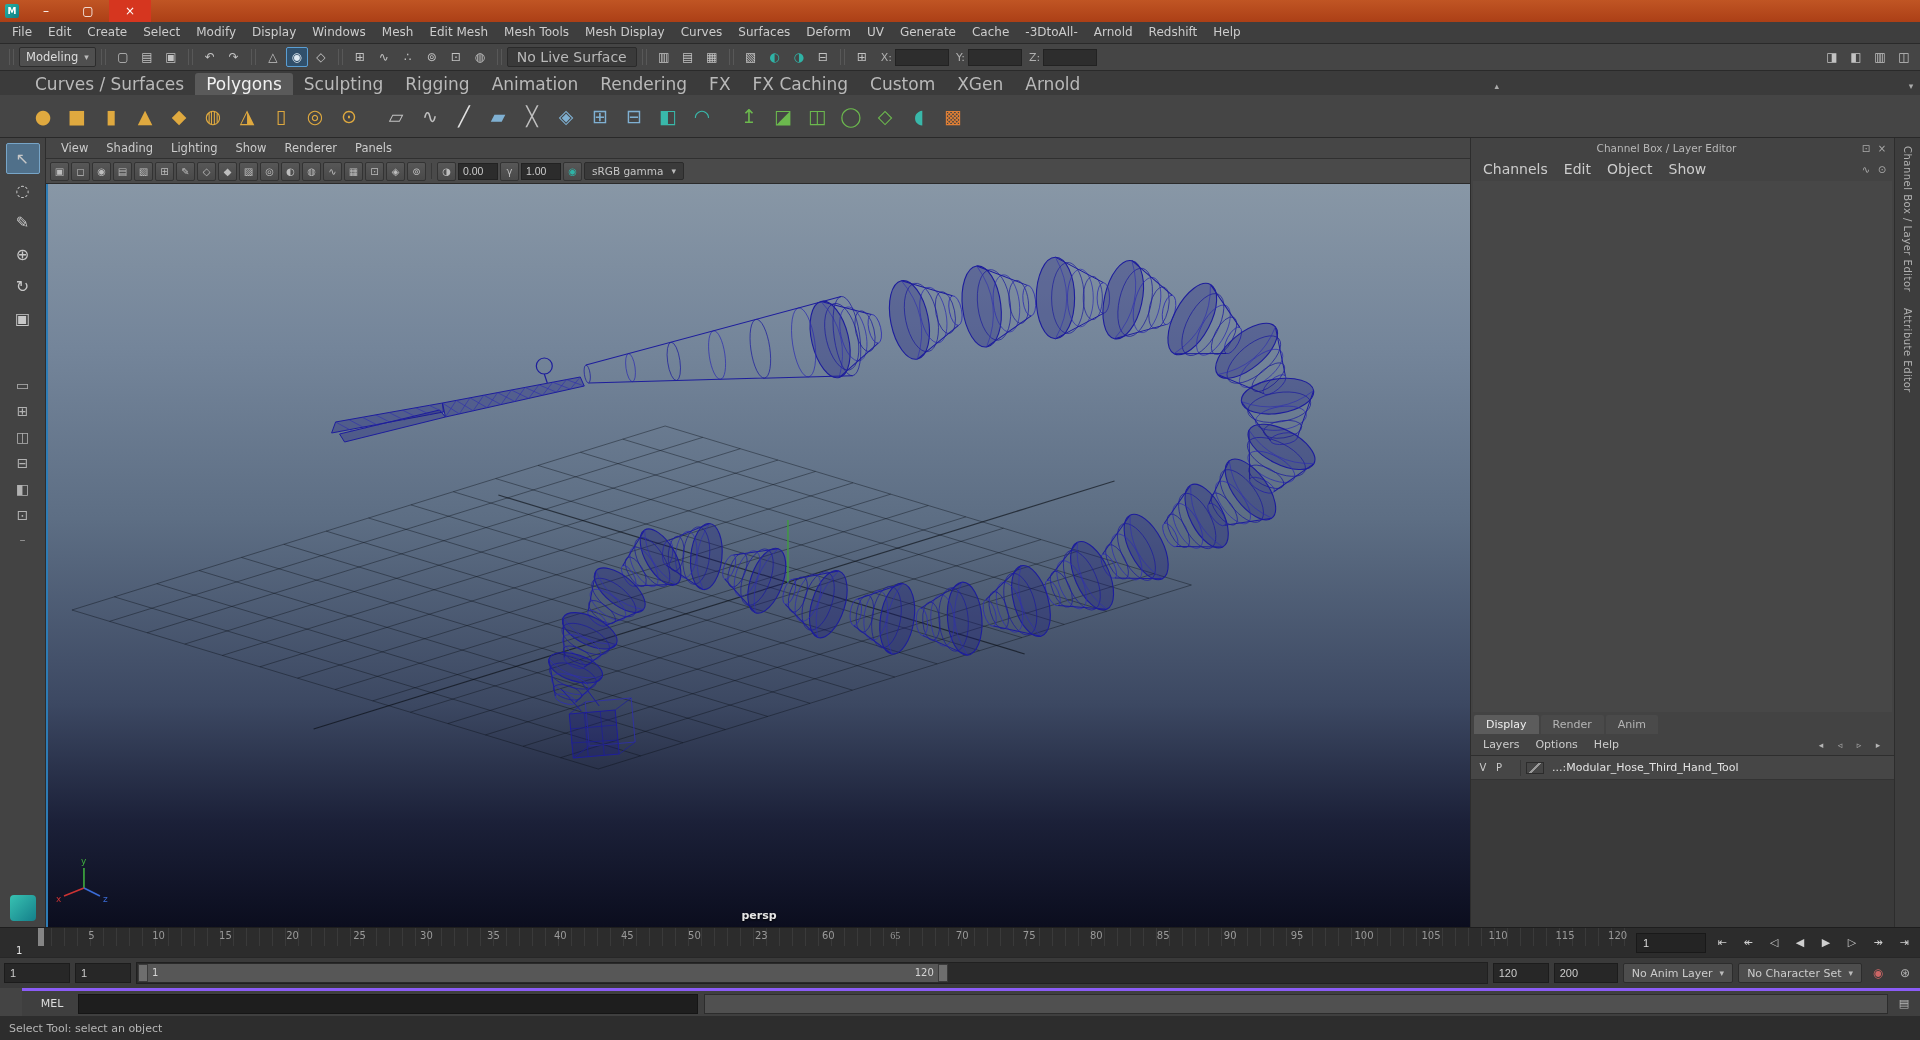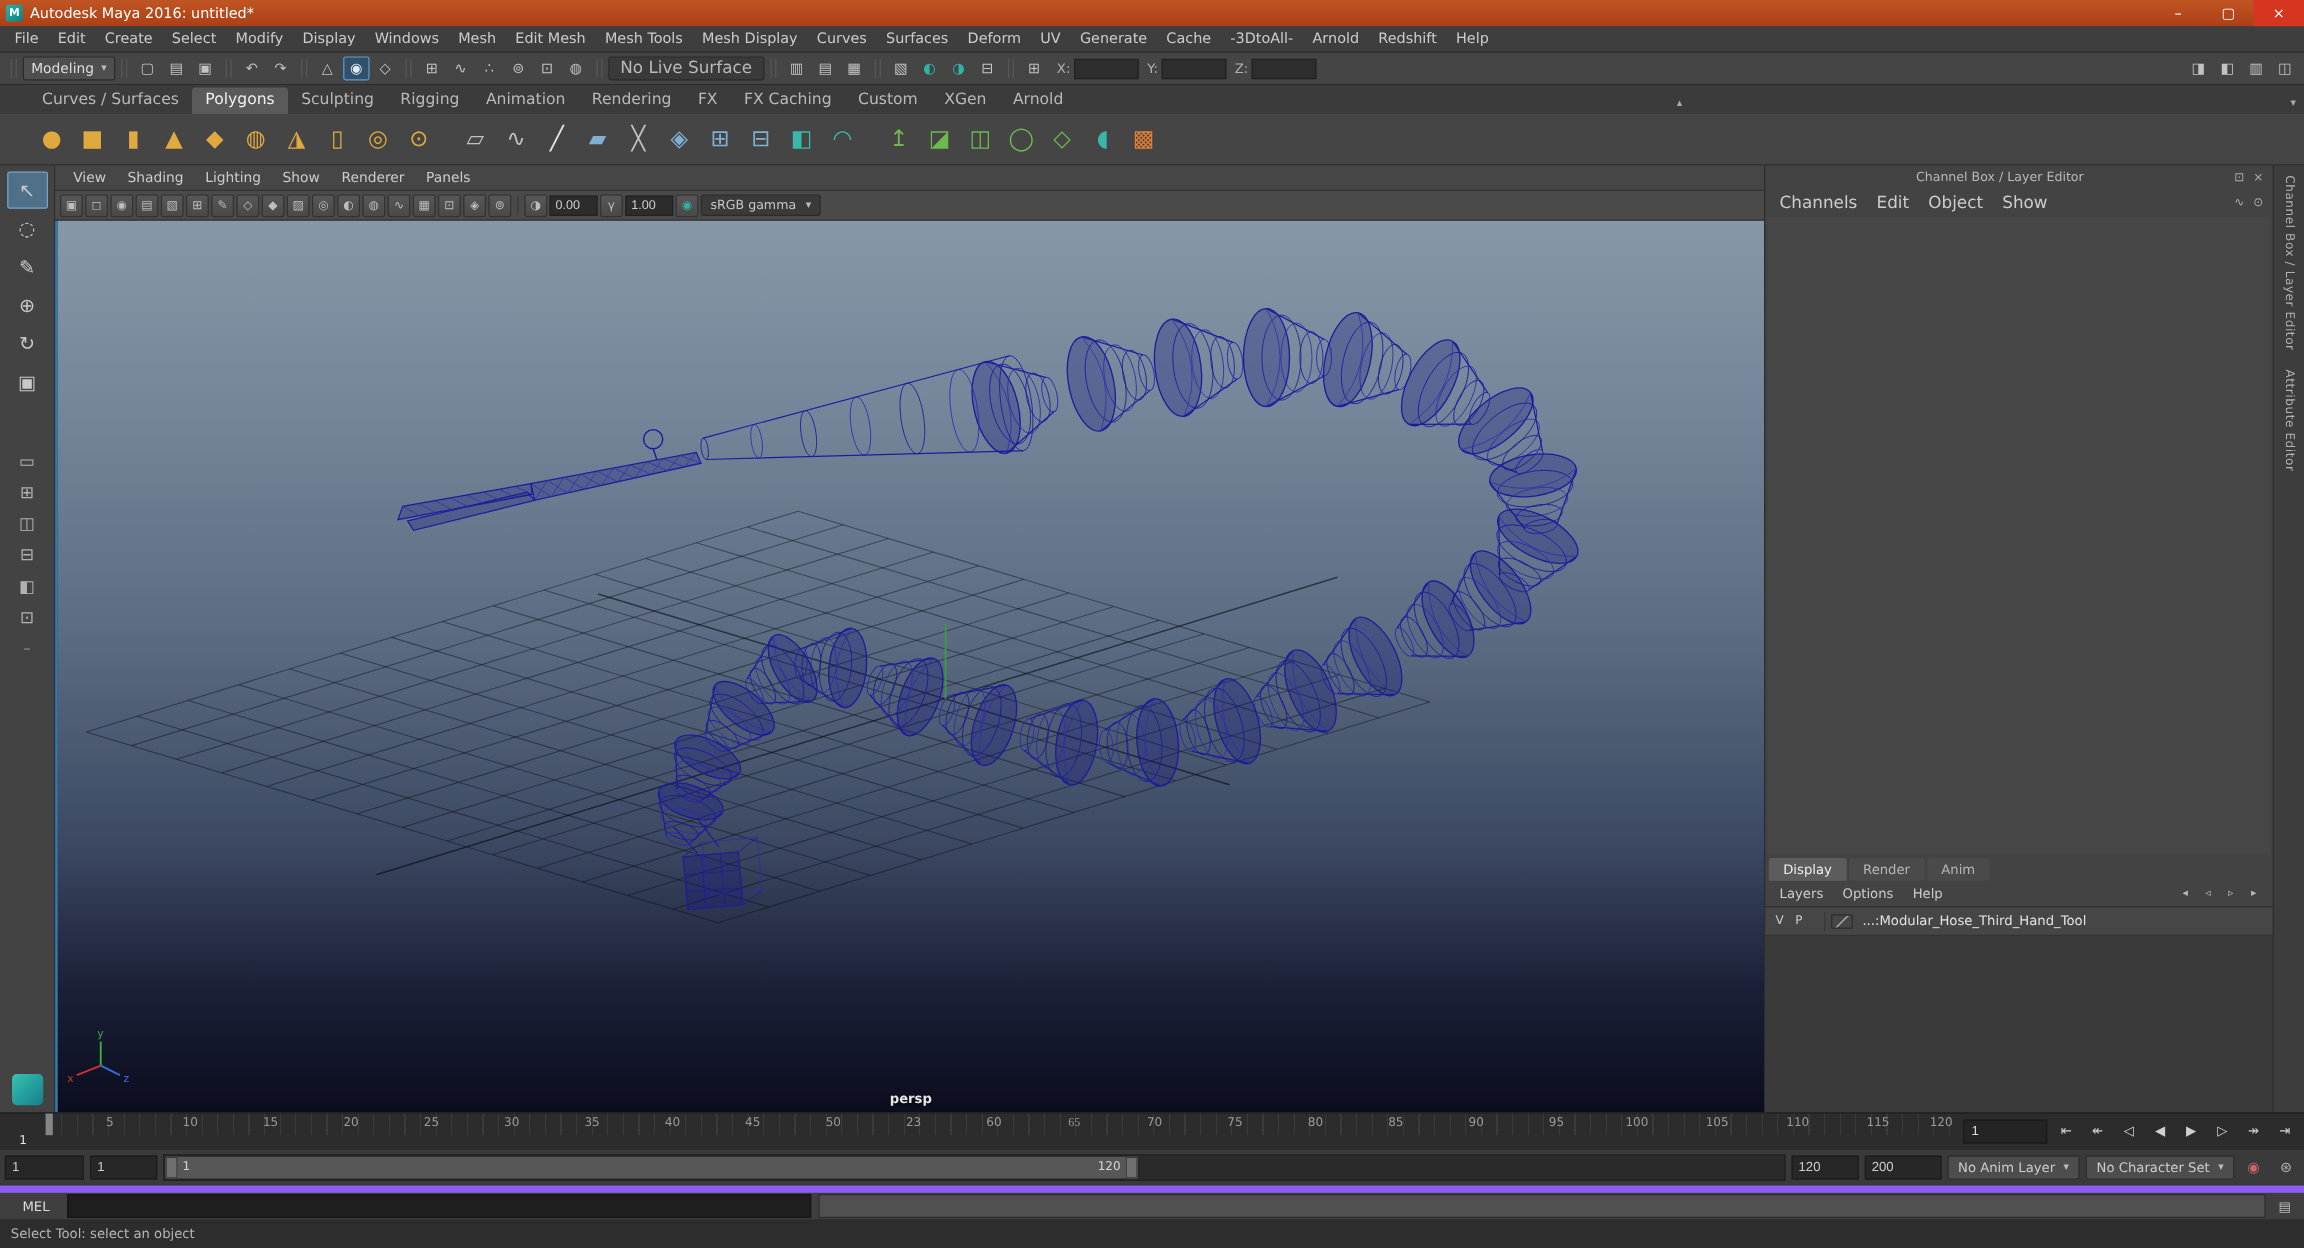--- a/index.html
+++ b/index.html
@@ -27,21 +27,21 @@
   .icon-btn{width:22px;height:20px;display:flex;align-items:center;justify-content:center;color:#c3c3c3;font-size:12px;border-radius:2px;margin:0 1px;}
   .icon-btn.active{border:1px solid #5a9fd4;background:#31506b;color:#dfeaf2;}
   .icon-btn.teal{color:#2fb3a6;}
   .lsurf{background:#3a3a3a;border:1px solid #2a2a2a;height:20px;display:flex;align-items:center;padding:0 9px;font-size:14px;color:#b9b9b9;border-radius:2px;white-space:nowrap;}
   .coordlab{font-size:11px;color:#b0b0b0;margin:0 3px 0 7px;}
   input.coord{width:54px;height:17px;background:#2d2d2d;border:1px solid #222;color:#ccc;font-size:11px;padding:0 4px;}
   .sl-spacer{flex:1;}
 
   
   .shelftabs{height:24px;background:#3b3b3b;display:flex;align-items:flex-end;padding-left:24px;flex:0 0 auto;}
-  .shelf-tab{padding:0 11px;font-size:13px;color:#b9b9b9;line-height:22px;white-space:nowrap;text-align:center;}
+  .shelf-tab{padding:0 11px;font-size:17px;color:#b9b9b9;line-height:22px;white-space:nowrap;text-align:center;}
   .shelf-tab.active{background:#5a5a5a;color:#f0f0f0;border-radius:3px 3px 0 0;}
   .shelftabs .mini{margin-left:auto;width:18px;height:18px;display:flex;align-items:center;justify-content:center;color:#aaa;font-size:9px;}
   .shelfrow{height:43px;background:#454545;border-bottom:1px solid #292929;display:flex;align-items:center;padding-left:26px;flex:0 0 auto;}
   .shelf-icon{width:32px;height:34px;display:flex;align-items:center;justify-content:center;font-size:19px;margin:0 1px;border-radius:3px;}
   .shelf-icon.gap{margin-left:14px;}
   .gold{color:#dfa93f;} .blue{color:#7fb0d2;} .teal{color:#39b8aa;} .green{color:#6cb94e;} .gray{color:#c0c0c0;} .orange{color:#e07f35;} .white{color:#e4e4e4;}
 
   
   .main{flex:1;display:flex;min-height:0;background:#3a3a3a;}
   .toolbox{width:46px;background:#434343;border-right:1px solid #2d2d2d;display:flex;flex-direction:column;align-items:center;padding-top:5px;flex:0 0 auto;}
@@ -115,36 +115,35 @@
   .range-bar{position:absolute;left:1px;top:1px;bottom:1px;width:60%;background:#575757;}
   .range-handle{position:absolute;top:0;bottom:0;width:10px;background:#6e6e6e;border:1px solid #3a3a3a;}
   .range-handle.l{left:0;} .range-handle.r{right:0;}
   .range-lab{position:absolute;top:3px;font-size:10px;color:#d5d5d5;}
   .range-lab.l{left:14px;} .range-lab.r{right:14px;}
   .rs-drop{display:flex;align-items:center;gap:7px;background:#4d4d4d;border:1px solid #2c2c2c;border-radius:2px;height:20px;padding:0 8px;font-size:11px;color:#ccc;white-space:nowrap;}
   .rs-icon{width:22px;height:20px;display:flex;align-items:center;justify-content:center;font-size:12px;color:#c66;}
   .rs-icon.gear{color:#b8b8b8;}
 
   
-  .cmdrow{height:28px;background:#3f3f3f;border-top:6px solid #8b5cf6;display:flex;align-items:center;padding:0 4px;flex:0 0 auto;}
+  .cmdrow{height:28px;background:#3f3f3f;border-top:3px solid #8b5cf6;display:flex;align-items:center;padding:0 4px;flex:0 0 auto;margin-left:22px;}
   .mel-label{width:52px;text-align:center;font-size:11px;color:#ddd;}
   input.cmd-input{width:620px;height:20px;background:#1e1e1e;border:1px solid #151515;color:#ddd;font-size:11px;padding:0 5px;}
   .cmd-results{flex:1;height:20px;background:#505050;border:1px solid #2c2c2c;margin-left:6px;}
   .cmd-icon{width:24px;height:20px;display:flex;align-items:center;justify-content:center;color:#bbb;font-size:11px;margin-left:4px;}
   .helprow{height:24px;background:#2d2d2d;display:flex;align-items:center;padding-left:9px;flex:0 0 auto;}
   .help-text{font-size:11px;color:#b5b5b5;}
 </style>
 </head>
 <body>
 
 <div class="app">
 
   <div class="titlebar">
     <span class="mlogo">M</span>
-    <span class="title">Autodesk Maya 2016: untitled*</span>
     <div class="wbtns">
       <div class="wbtn">–</div>
       <div class="wbtn">▢</div>
       <div class="wbtn close">×</div>
     </div>
   </div>
 
   <div class="menubar">
     <div class="menu-item">File</div>
       <div class="menu-item">Edit</div>

